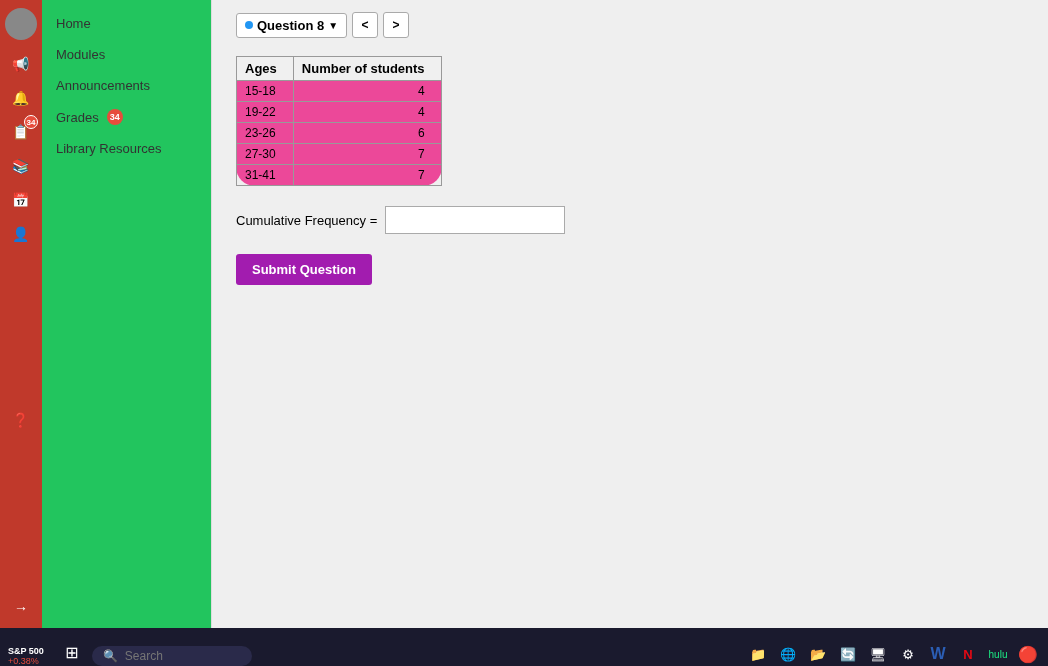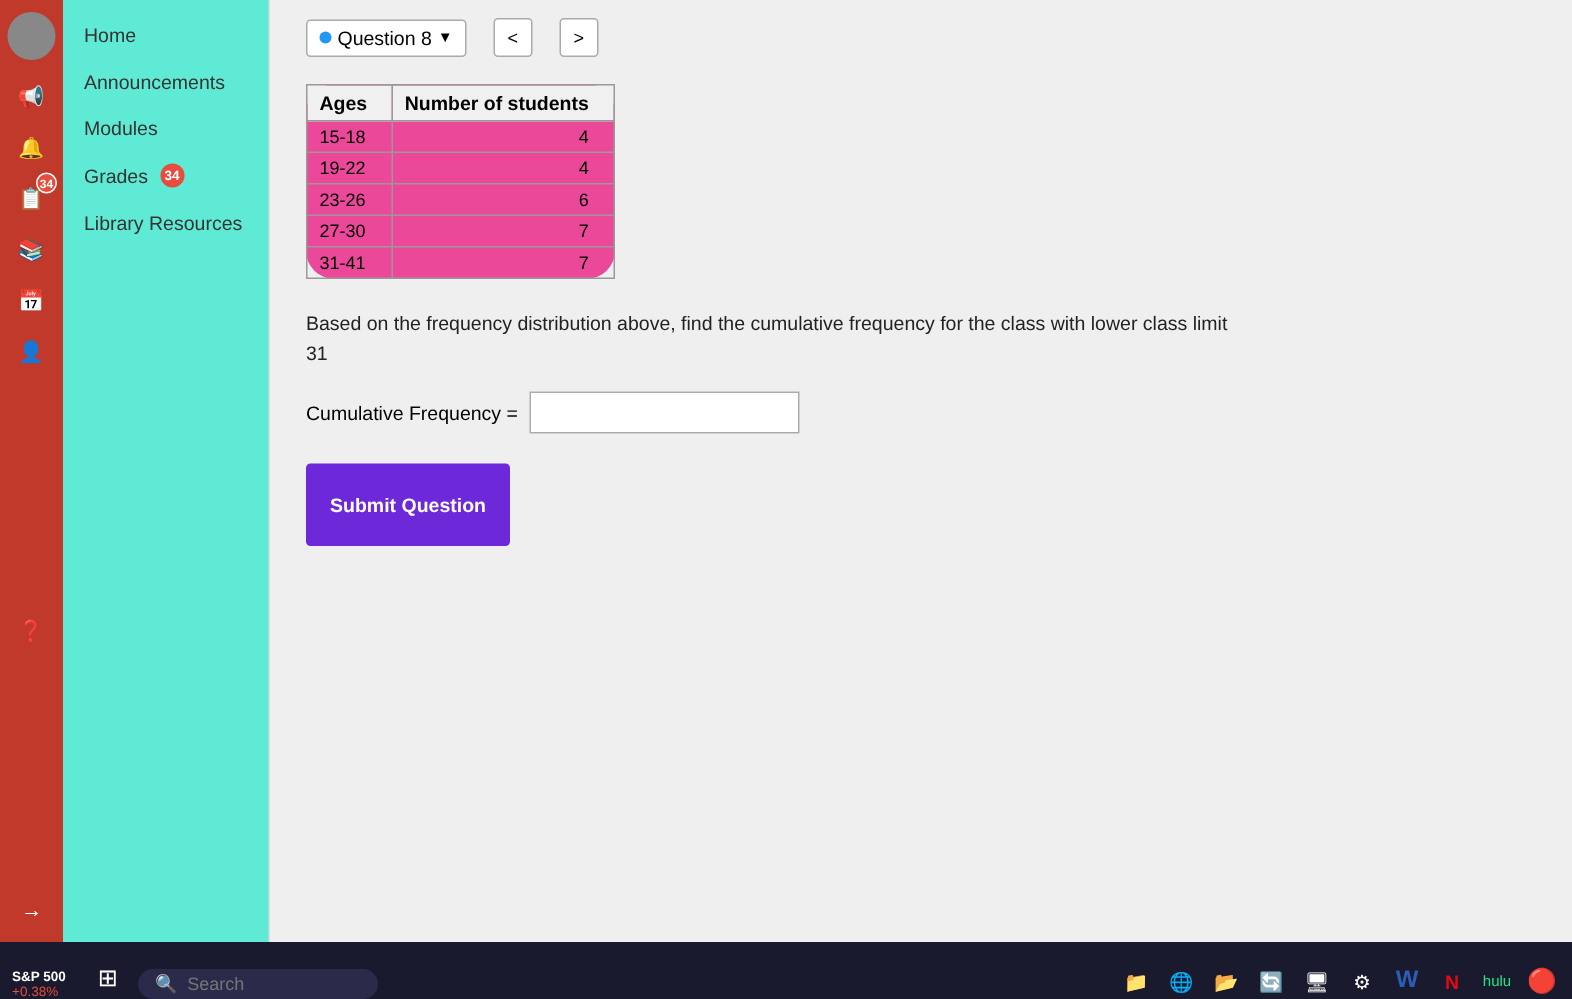--- a/index.html
+++ b/index.html
@@ -69,22 +69,22 @@
       border: 1px solid white;
     }
 
     .sidebar-bottom {
       margin-top: auto;
       margin-bottom: 8px;
     }
 
     
     .nav-panel {
-      width: 138px;
-      background: #5eead4;
+      width: 170px;
+      background: #22c55e;
       border-right: 1px solid #ddd;
       padding-top: 8px;
       flex-shrink: 0;
     }
 
     .nav-item {
       padding: 8px 14px;
       font-size: 13px;
       color: #333;
       cursor: pointer;
@@ -110,22 +110,23 @@
     .content-area {
       flex: 1;
       background: #efefef;
       padding: 12px 24px;
       overflow-y: auto;
     }
 
     .question-nav {
       display: flex;
       align-items: center;
-      gap: 18px;
+      gap: 5px;
       margin-bottom: 18px;
+      font-weight: bold;
     }
 
     .question-selector {
       display: flex;
       align-items: center;
       gap: 4px;
       border: 1px solid #aaa;
       background: white;
       padding: 4px 8px;
       border-radius: 3px;
@@ -200,24 +201,24 @@
     .cumulative-input {
       border: 1px solid #aaa;
       background: white;
       padding: 4px 8px;
       width: 180px;
       font-size: 13px;
       height: 28px;
     }
 
     .submit-btn {
-      background: #6d28d9;
+      background: #a21caf;
       color: white;
       border: none;
-      padding: 20px 16px;
+      padding: 8px 16px;
       font-size: 13px;
       font-weight: bold;
       cursor: pointer;
       border-radius: 3px;
     }
 
     
     .taskbar {
       height: 38px;
       background: #1a1a2e;
@@ -307,24 +308,24 @@
     <div class="sidebar-icon">👤</div>
     <div class="sidebar-icon" style="margin-top:auto;">❓</div>
     <div class="sidebar-icon sidebar-bottom">→</div>
   </div>
 
   <div class="nav-panel">
     <div class="nav-item">
       <span>Home</span>
     </div>
     <div class="nav-item">
+      <span>Modules</span>
+    </div>
+    <div class="nav-item">
       <span>Announcements</span>
-    </div>
-    <div class="nav-item">
-      <span>Modules</span>
     </div>
     <div class="nav-item">
       <span>Grades</span>
       <div class="nav-badge">34</div>
     </div>
     <div class="nav-item">
       <span>Library Resources</span>
     </div>
   </div>
 
@@ -366,21 +367,20 @@
       <td>7</td>
     </tr>
           <tr>
       <td>31-41</td>
       <td>7</td>
     </tr>
         </tbody>
     </table>
 
     
-    <p class="question-text">Based on the frequency distribution above, find the cumulative frequency for the class with lower class limit 31</p>
 
     
     <div class="cumulative-row">
       <span>Cumulative Frequency =</span>
       <input type="text" class="cumulative-input" style="">
     </div>
 
     
     <button class="submit-btn">Submit Question</button>
   </div>

